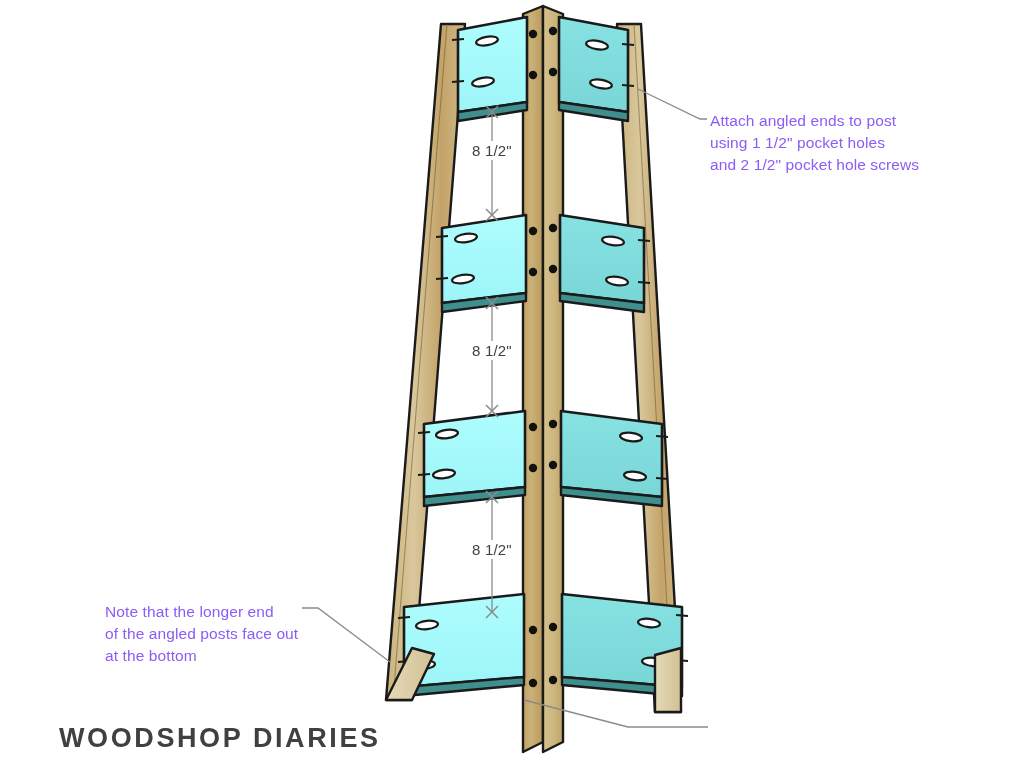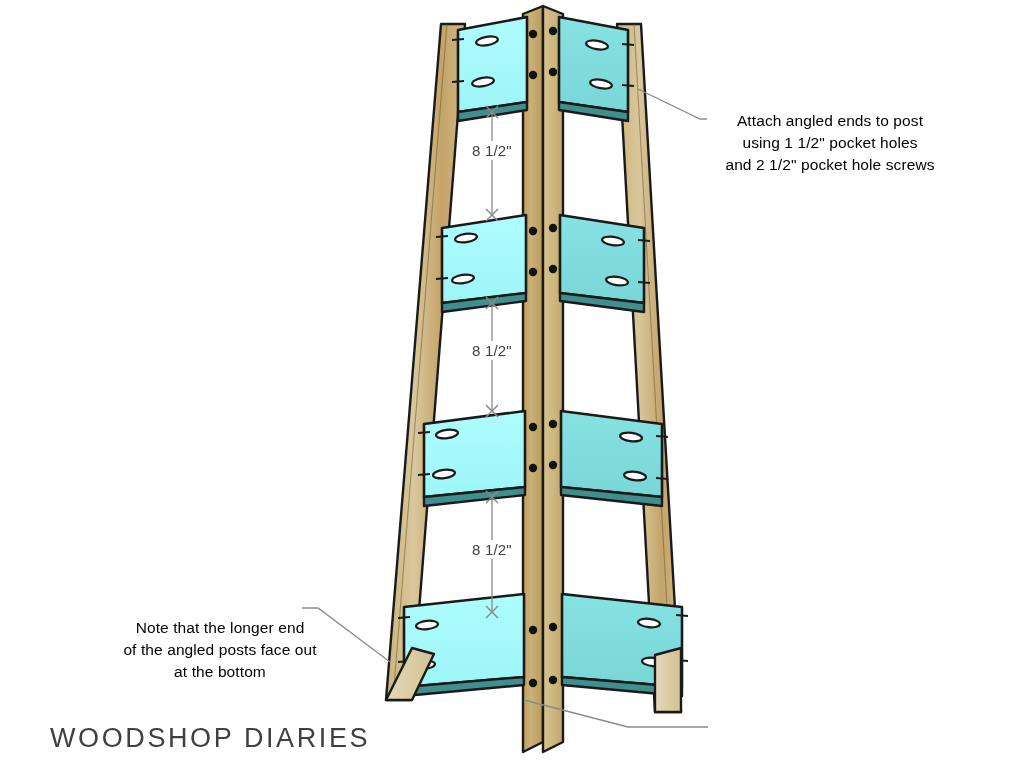--- a/index.html
+++ b/index.html
@@ -16,64 +16,62 @@
     font-family: "Liberation Sans", sans-serif;
   }
   #stage {
     position: absolute;
     left: 0; top: 0;
     width: 1024px;
     height: 778px;
   }
   .annotation {
     position: absolute;
-    color: #000000;
+    color: #8b5cf6;
     font-family: "Liberation Sans", sans-serif;
     font-size: 15.5px;
     line-height: 1.42;
     white-space: pre-line;
     letter-spacing: 0.1px;
-    text-align: center;
   }
   #ann-top-right {
     left: 710px;
     top: 110px;
     width: 240px;
   }
   #ann-bottom-left {
     left: 105px;
     top: 601px;
     width: 230px;
-    margin-top: 16px;
   }
   #ann-bottom-right {
     left: 711px;
     top: 724px;
     width: 270px;
   }
   .dim-label {
     position: absolute;
     color: #414042;
     font-family: "Liberation Sans", sans-serif;
     font-size: 15px;
     background: #ffffff;
     padding: 1px 4px;
     letter-spacing: 0.2px;
   }
   #dim-1 { left: 468px; top: 141px; }
   #dim-2 { left: 468px; top: 341px; }
   #dim-3 { left: 468px; top: 540px; }
   #watermark {
     position: absolute;
-    left: 50px;
+    left: 59px;
     top: 723px;
     color: #404040;
     font-family: "Liberation Sans", sans-serif;
     font-size: 27px;
-    font-weight: 400;
+    font-weight: 700;
     letter-spacing: 2.6px;
     white-space: nowrap;
   }
 </style>
 </head>
 <body>
 
 <div id="stage">
 
   <svg width="1024" height="778" viewBox="0 0 1024 778" xmlns="http://www.w3.org/2000/svg">

